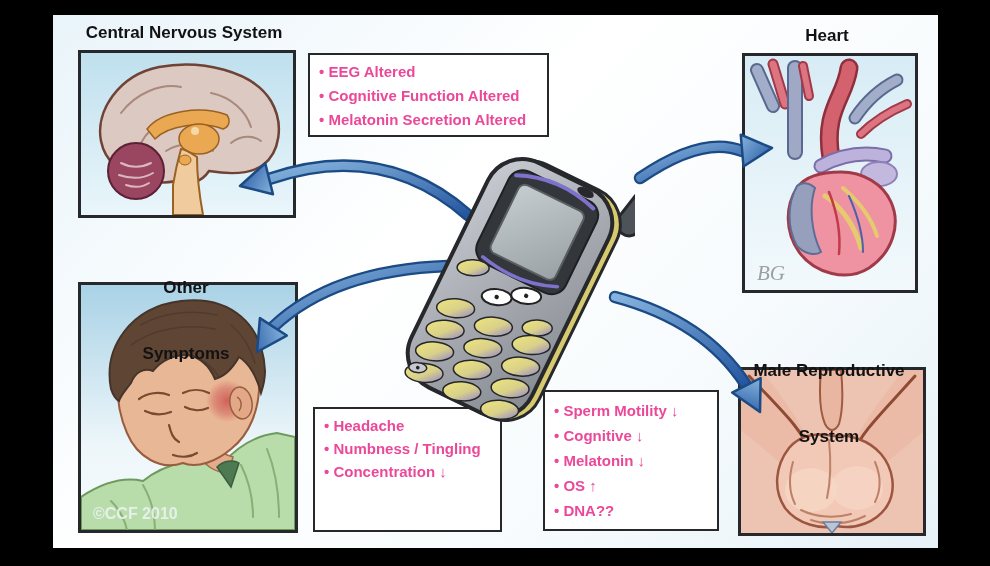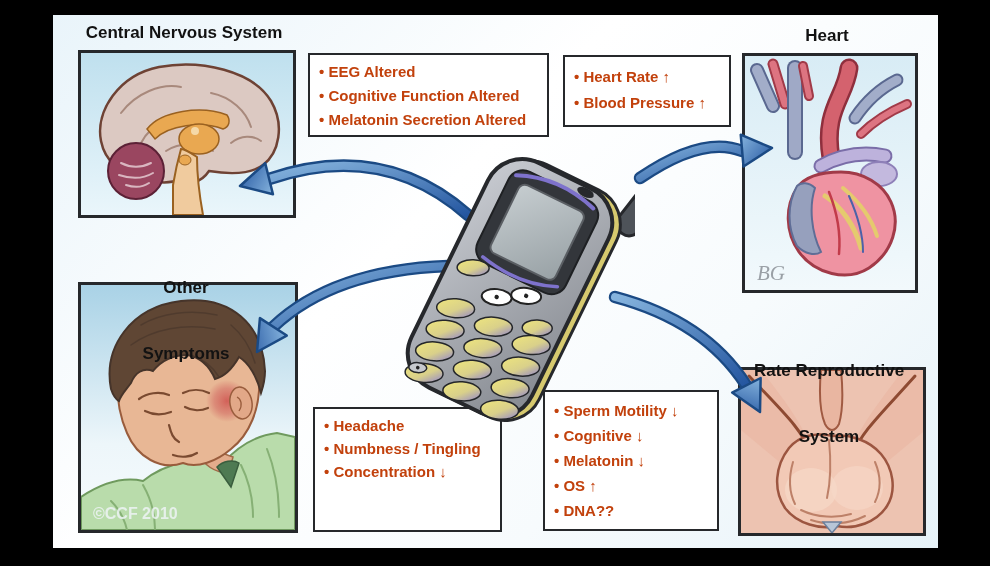--- a/index.html
+++ b/index.html
@@ -6,21 +6,21 @@
   .stage{position:relative;width:990px;height:566px;background:#000;overflow:hidden;
          font-family:"Liberation Sans",sans-serif;}
   .frame{position:absolute;left:53px;top:15px;width:885px;height:533px;
          background:linear-gradient(135deg,#e9f4fa 0%,#ffffff 40%,#f7fbfd 70%,#e6f2f8 100%);}
   .title{position:absolute;transform:translateX(-50%);font-weight:bold;font-size:17px;
          color:#121212;text-align:center;line-height:22px;white-space:pre;z-index:2;}
   .img-box{position:absolute;border:3px solid #26282b;background:#cfe7f2;z-index:1;overflow:hidden;}
   .img-box svg{display:block;width:100%;height:100%;}
   .callout{position:absolute;border:2px solid #26282b;background:#fff;z-index:2;}
   .callout ul{list-style:none;margin:0;padding:5px 4px 0 9px;}
-  .callout li{font-size:15px;font-weight:bold;color:#c2410c;white-space:nowrap;}
+  .callout li{font-size:15px;font-weight:bold;color:#ec4899;white-space:nowrap;}
   .callout li::before{content:"\2022\00a0";}
   .co-eeg{left:255px;top:38px;width:237px;height:80px;}      .co-eeg li{line-height:24px;}
   .co-hr{left:510px;top:40px;width:164px;height:68px;}       .co-hr li{line-height:26px;} .co-hr ul{padding-top:7px;}
   .co-fat{left:260px;top:392px;width:185px;height:121px;}    .co-fat li{line-height:23px;}
   .co-sperm{left:490px;top:375px;width:172px;height:137px;}  .co-sperm li{line-height:25px;} .co-sperm ul{padding-top:6px;}
   .box-brain{left:25px;top:35px;width:212px;height:162px;}
   .box-heart{left:689px;top:38px;width:170px;height:234px;}
   .box-head{left:25px;top:267px;width:214px;height:245px;}
   .box-testes{left:685px;top:352px;width:182px;height:163px;}
   .arrows{position:absolute;left:0;top:0;width:885px;height:533px;z-index:3;pointer-events:none;}
@@ -32,21 +32,21 @@
 <div class="stage">
   <div class="frame">
 
     <div class="title" style="left:131px;top:7px;">Central Nervous System</div>
     <div class="title" style="left:774px;top:10px;">Heart</div>
     <div class="title" style="left:133px;top:218px;">
       <div>Other</div>
       <div>Symptoms</div>
     </div>
     <div class="title" style="left:776px;top:301px;">
-      <div>Rate Reproductive</div>
+      <div>Male Reproductive</div>
       <div>System</div>
     </div>
 
     <div class="img-box box-brain">
       <svg viewBox="0 0 212 162">
         <defs>
           <linearGradient id="bbg" x1="0" y1="0" x2="0" y2="1">
             <stop offset="0" stop-color="#bfe0ee"></stop>
               <stop offset="1" stop-color="#eaf6fb"></stop>
           </linearGradient>
@@ -196,26 +196,20 @@
       </svg>
     </div>
 
     <div class="callout co-eeg">
       <ul>
         <li>EEG Altered</li>
         <li>Cognitive Function Altered</li>
         <li>Melatonin Secretion Altered</li>
       </ul>
     </div>
-    <div class="callout co-hr">
-      <ul>
-        <li>Heart Rate ↑</li>
-        <li>Blood Pressure ↑</li>
-      </ul>
-    </div>
     <div class="callout co-fat">
       <ul>
         <li>Headache</li>
         <li>Numbness / Tingling</li>
         <li>Concentration ↓</li>
       </ul>
     </div>
     <div class="callout co-sperm">
       <ul>
         <li>Sperm Motility ↓</li>

